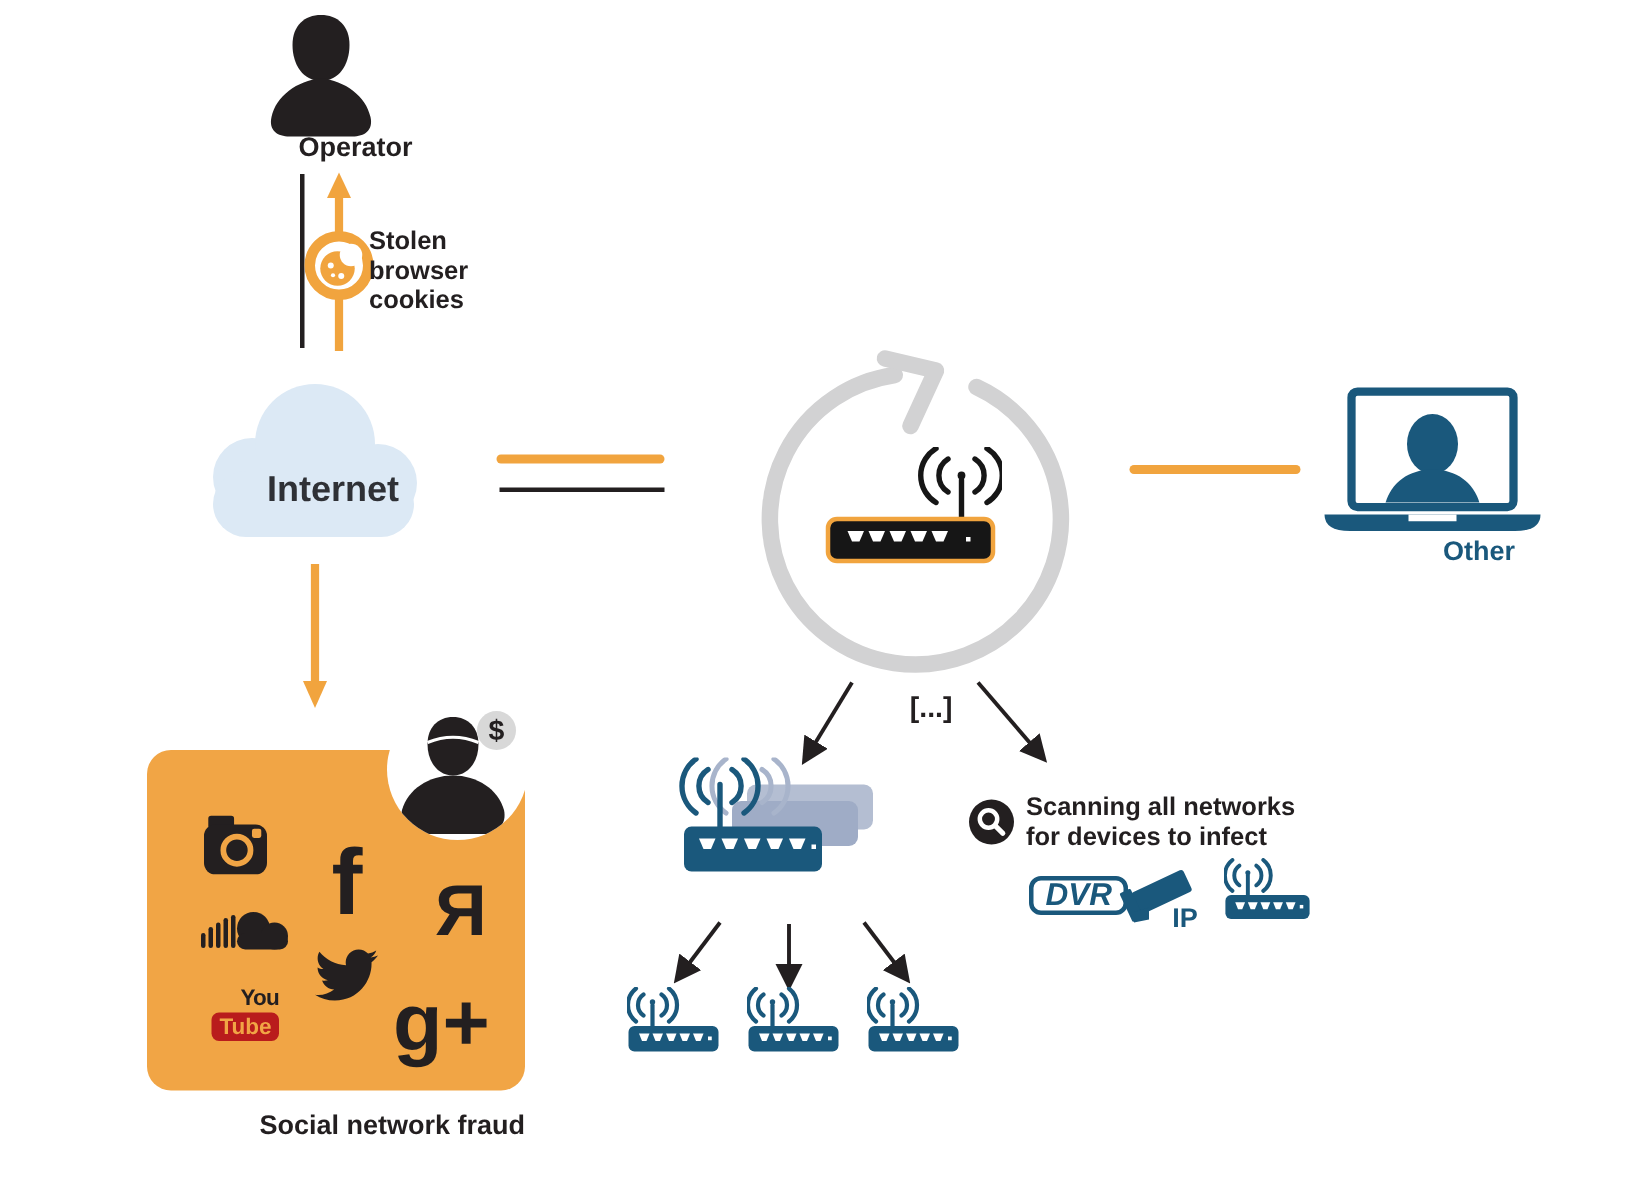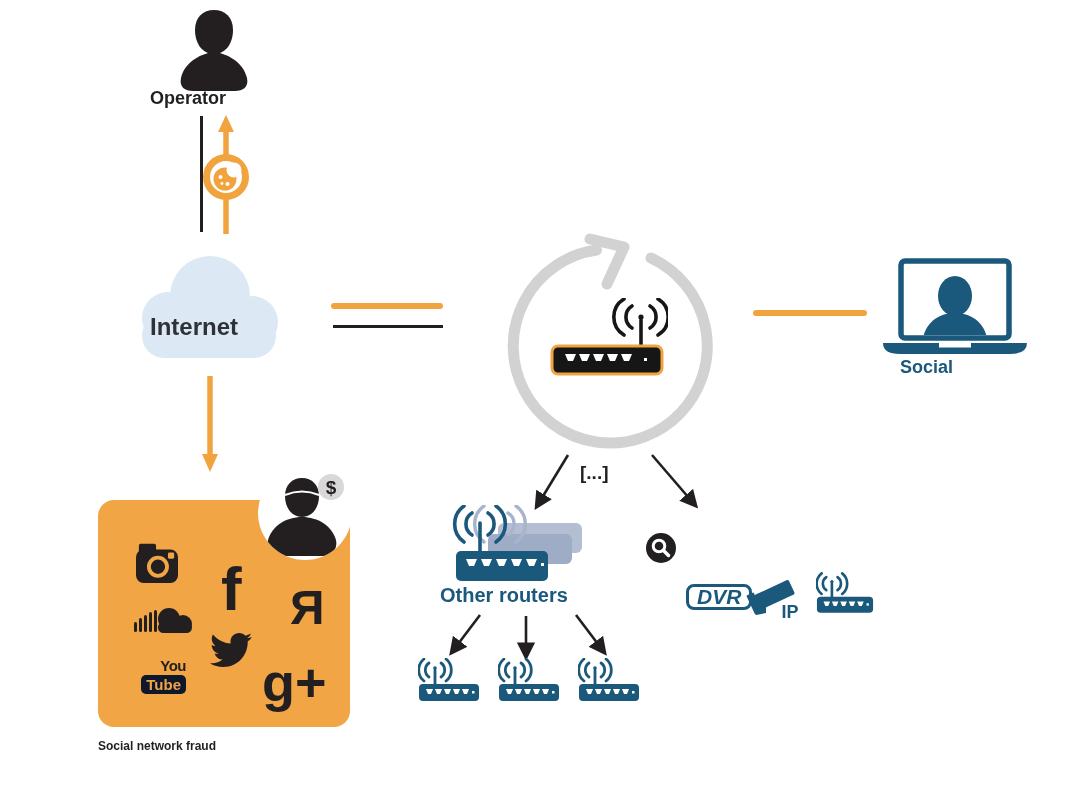--- a/index.html
+++ b/index.html
@@ -1,32 +1,32 @@
 <!DOCTYPE html>
 <html><head>
 <meta charset="utf-8">
 <style>
   html,body{margin:0;padding:0;background:#fff;}
   .stage{position:relative;width:1087px;height:786px;background:#fff;
          font-family:"Liberation Sans",sans-serif;overflow:hidden;}
   .abs{position:absolute;}
   .lbl{position:absolute;font-weight:700;color:#231F20;line-height:1.15;}
-  .center{text-align:left;}
+  .center{text-align:right;}
   .blue{color:#1A587C;}
   .glyph{position:absolute;font-weight:700;color:#231F20;line-height:1;}
   .hline{position:absolute;background:#F1A43E;border-radius:3px;}
   .hline.black{background:#231F20;border-radius:0;}
   .vline{position:absolute;background:#231F20;}
   .social-box{position:absolute;left:98px;top:500px;width:252px;height:227px;
               background:#F1A545;border-radius:16px;}
   .white-circle{position:absolute;left:258px;top:466px;width:94px;height:94px;
                 border-radius:50%;background:#fff;}
   .yt{position:absolute;left:140px;top:657px;width:46px;text-align:right;z-index:3;}
   .yt-you{font-size:15px;font-weight:700;color:#231F20;letter-spacing:-0.5px;}
-  .yt-tube{display:inline-block;background:#0f172a;color:#F1A545;border-radius:5px;
+  .yt-tube{display:inline-block;background:#b91c1c;color:#F1A545;border-radius:5px;
            font-size:15px;font-weight:700;padding:1px 5px;margin-top:1px;}
   .dvr-badge{position:absolute;left:686px;top:584px;border:3.5px solid #1A587C;
              border-radius:8px;color:#1A587C;font-weight:700;font-style:italic;
              font-size:21px;padding:0px 8px;line-height:20px;}
   .scan-circle{position:absolute;left:646px;top:533px;width:30px;height:30px;
                border-radius:50%;background:#231F20;}
   svg{display:block;}
 </style>
 </head>
 <body>
@@ -45,20 +45,21 @@
     <polygon points="5,20 21,20 13,3" fill="#F1A43E"></polygon>
   </svg>
   <svg class="abs" style="left:202px;top:153px;" width="48" height="48" viewBox="0 0 48 48">
     <circle cx="24" cy="24" r="19.5" fill="#fff" stroke="#F1A43E" stroke-width="7"></circle>
     <circle cx="23" cy="26" r="11.5" fill="#F1A43E"></circle>
     <circle cx="32" cy="17" r="7.5" fill="#fff"></circle>
     <circle cx="18.5" cy="24" r="2" fill="#fff"></circle>
     <circle cx="25.5" cy="31" r="2" fill="#fff"></circle>
     <circle cx="20" cy="30.5" r="1.4" fill="#fff"></circle>
   </svg>
+  <div class="lbl" style="left:246px;top:151px;width:90px;font-size:17px;">Stolen browser cookies</div>
 
   <svg class="abs" style="left:138px;top:252px;" width="142" height="108" viewBox="0 0 142 108">
     <g fill="#DCE9F5">
       <circle cx="30" cy="66" r="26"></circle>
       <circle cx="72" cy="44" r="40"></circle>
       <circle cx="114" cy="70" r="26"></circle>
       <rect x="4" y="62" width="134" height="44" rx="22"></rect>
     </g>
   </svg>
   <div class="lbl center" style="left:150px;top:313px;width:116px;font-size:24px;color:#2F3136;">Internet</div>
@@ -105,21 +106,21 @@
         </clipPath>
       </defs>
     <rect x="21" y="3" width="108" height="77" rx="4" fill="#fff" stroke="#1A587C" stroke-width="5.5"></rect>
     <g fill="#1A587C" clip-path="url(#scrClip)">
       <ellipse cx="75" cy="38" rx="17" ry="20"></ellipse>
       <path d="M75,55 C58,55 46,65 43,80 L107,80 C104,65 92,55 75,55 Z"></path>
     </g>
     <path d="M3,85 L147,85 Q147,96 130,96 L20,96 Q3,96 3,85 Z" fill="#1A587C"></path>
     <rect x="59" y="85" width="32" height="4.5" fill="#fff"></rect>
   </svg>
-  <div class="lbl center blue" style="left:900px;top:357px;width:110px;font-size:18px;">Social</div>
+  <div class="lbl center blue" style="left:900px;top:357px;width:110px;font-size:18px;">Other</div>
 
   <div class="social-box"></div>
   <div class="white-circle"></div>
   <svg class="abs" style="left:258px;top:466px;z-index:2;" width="94" height="94" viewBox="0 0 94 94">
     <defs>
         <clipPath id="frClip">
           <circle cx="47" cy="47" r="47"></circle>
         </clipPath>
       </defs>
     <g clip-path="url(#frClip)" fill="#231F20">
@@ -153,21 +154,21 @@
   </svg>
   <svg class="abs" style="left:207px;top:629px;z-index:3;" width="48" height="42" viewBox="0 0 512 512">
     <path fill="#231F20" d="M459.37 151.716c.325 4.548.325 9.097.325 13.645 0 138.72-105.583 298.558-298.558 298.558-59.452 0-114.68-17.219-161.137-47.106 8.447.974 16.568 1.299 25.34 1.299 49.055 0 94.213-16.568 130.274-44.832-46.132-.975-84.792-31.188-98.112-72.772 6.498.974 12.995 1.624 19.818 1.624 9.421 0 18.843-1.3 27.614-3.573-48.081-9.747-84.143-51.98-84.143-102.985v-1.299c13.969 7.797 30.214 12.67 47.431 13.319-28.264-18.843-46.781-51.005-46.781-87.391 0-19.492 5.197-37.36 14.294-52.954 51.655 63.675 129.3 105.258 216.365 109.807-1.624-7.797-2.599-15.918-2.599-24.04 0-57.828 46.782-104.934 104.934-104.934 30.213 0 57.502 12.67 76.67 33.137 23.715-4.548 46.456-13.32 66.599-25.34-7.798 24.366-24.366 44.833-46.132 57.827 21.117-2.273 41.584-8.122 60.426-16.243-14.292 20.791-32.161 39.308-52.628 54.253z"></path>
   </svg>
   <div class="yt">
     <div class="yt-you">You</div>
     <div><span class="yt-tube">Tube</span></div>
   </div>
   <div class="glyph" style="left:262px;top:655px;font-size:54px;z-index:3;">g+</div>
 
-  <div class="lbl center" style="left:98px;top:740px;width:252px;font-size:12px;">Social network fraud</div>
+  <div class="lbl center" style="left:98px;top:740px;width:252px;font-size:18px;">Social network fraud</div>
 
   <svg class="abs" style="left:525px;top:450px;" width="50" height="68" viewBox="0 0 50 68">
     <defs>
         <marker id="ah1" markerWidth="7" markerHeight="7" refX="5.2" refY="3.5" orient="auto">
       <path d="M0,0 L7,3.5 L0,7 Z" fill="#231F20"></path>
         </marker>
       </defs>
     <line x1="43" y1="5" x2="12" y2="56" stroke="#231F20" stroke-width="2.6" marker-end="url(#ah1)"></line>
   </svg>
   <div class="lbl center" style="left:580px;top:462px;width:55px;font-size:19px;">[...]</div>
@@ -198,21 +199,20 @@
     <rect x="4" y="46" width="92" height="30" rx="5" fill="#1A587C"></rect>
     <g fill="#fff">
       <polygon points="14,54 25,54 22,61 17,61"></polygon>
       <polygon points="29,54 40,54 37,61 32,61"></polygon>
       <polygon points="44,54 55,54 52,61 47,61"></polygon>
       <polygon points="59,54 70,54 67,61 62,61"></polygon>
       <polygon points="74,54 85,54 82,61 77,61"></polygon>
       <rect x="89" y="58" width="3" height="3"></rect>
     </g>
   </svg>
-  <div class="lbl center blue" style="left:440px;top:584px;width:168px;font-size:20px;">Other routers</div>
 
   <svg class="abs" style="left:440px;top:612px;" width="46" height="48" viewBox="0 0 46 48">
     <defs>
         <marker id="ah3" markerWidth="7" markerHeight="7" refX="5.2" refY="3.5" orient="auto">
       <path d="M0,0 L7,3.5 L0,7 Z" fill="#231F20"></path>
         </marker>
       </defs>
     <line x1="40" y1="3" x2="12" y2="40" stroke="#231F20" stroke-width="2.6" marker-end="url(#ah3)"></line>
   </svg>
   <svg class="abs" style="left:514px;top:614px;" width="24" height="50" viewBox="0 0 24 50">
@@ -289,20 +289,21 @@
         <rect x="54" y="33" width="2.5" height="2.5"></rect>
     </g>
   </svg>
 
   <div class="scan-circle">
     <svg width="30" height="30" viewBox="0 0 30 30">
       <circle cx="13" cy="13" r="5.8" fill="none" stroke="#fff" stroke-width="3"></circle>
       <line x1="17.5" y1="17.5" x2="22.5" y2="22.5" stroke="#fff" stroke-width="3.5" stroke-linecap="round"></line>
     </svg>
   </div>
+  <div class="lbl" style="left:684px;top:528px;width:185px;font-size:17px;line-height:1.2;">Scanning all networks for devices to infect</div>
 
   <div class="dvr-badge">DVR</div>
 
   <svg class="abs" style="left:744px;top:578px;" width="62" height="44" viewBox="0 0 62 44">
     <g transform="rotate(-25 30 18)" fill="#1A587C">
       <rect x="12" y="9" width="38" height="16" rx="2"></rect>
       <rect x="5" y="6" width="8" height="21" rx="1"></rect>
     </g>
     <polygon points="12,30 22,27 22,35 12,37" fill="#1A587C"></polygon>
     <text x="46" y="40" text-anchor="middle" font-size="18" font-weight="bold" fill="#1A587C" stroke="#fff" stroke-width="3" paint-order="stroke" font-family="Liberation Sans, sans-serif">IP</text>

